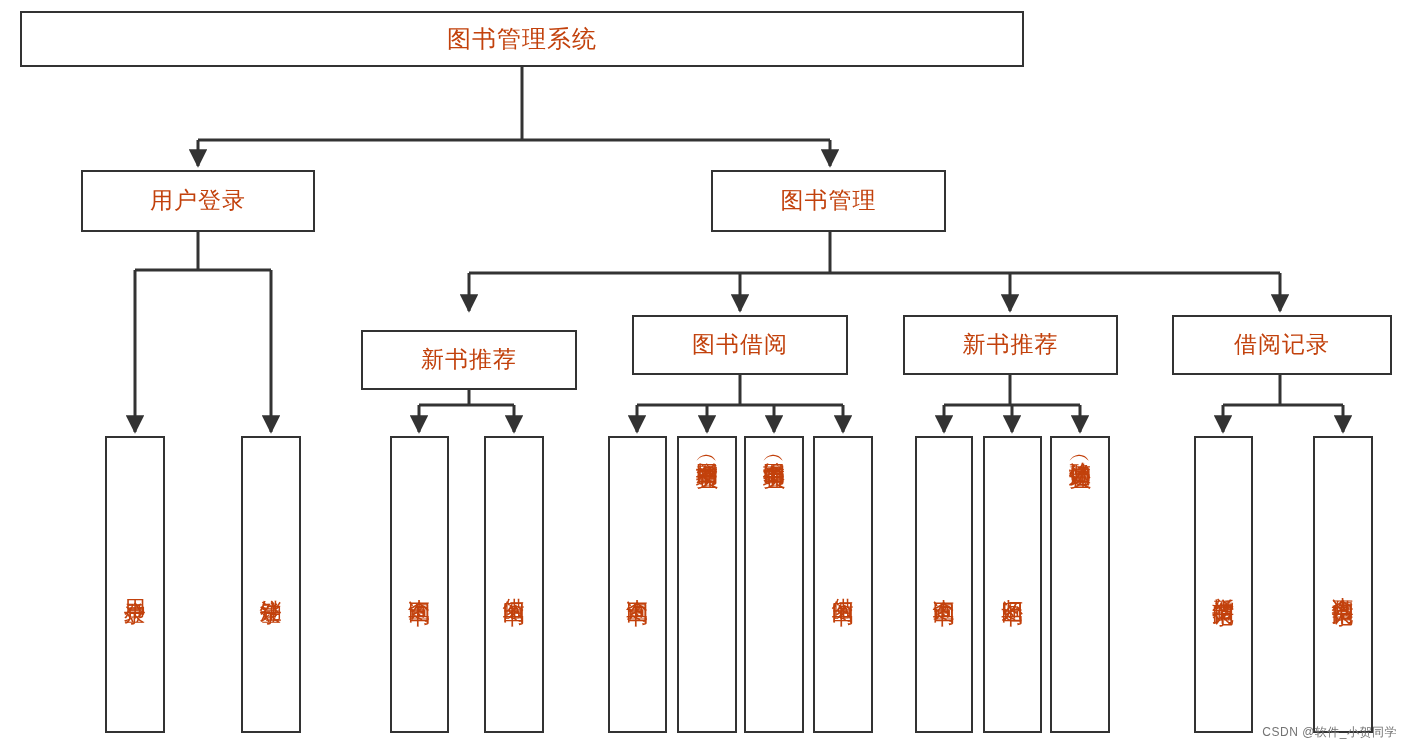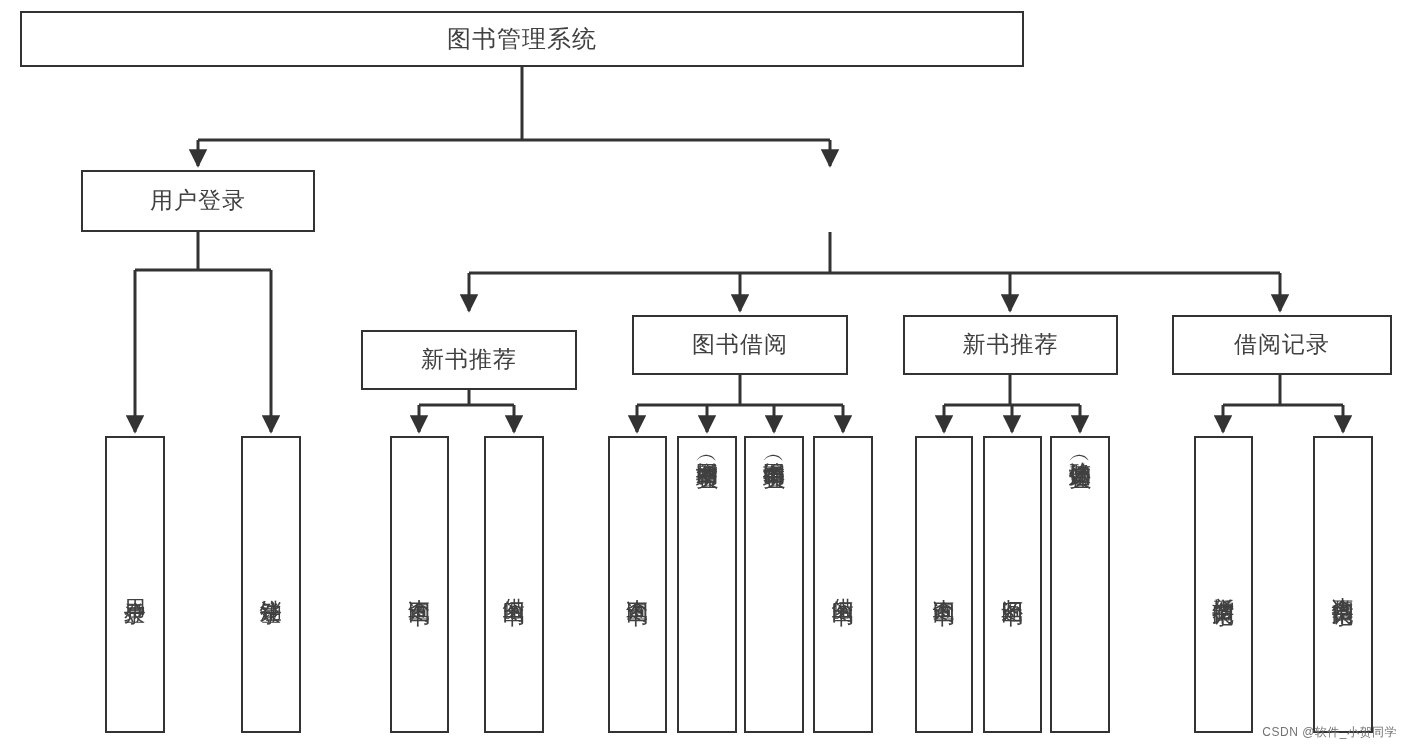--- a/index.html
+++ b/index.html
@@ -28,21 +28,21 @@
     border:2.5px solid #333333;
     display:flex;
     align-items:center;
     justify-content:center;
     z-index:2;
   }
   .node .label{
     font-size:23px;
     line-height:1.18;
     letter-spacing:1px;
-    color:#404040;
+    color:#c2410c;
     white-space:nowrap;
   }
   .node.root .label{font-size:24px;}
   
   .node.leaf{
     align-items:center;
     justify-content:center;
     padding:6px 0;
   }
   .node.leaf .label{
@@ -127,20 +127,23 @@
     </g>
   </svg>
 
   <div class="node root" style="left:20px; top:11px; width:1004px; height:56px;">
     <span class="label">图书管理系统</span>
   </div>
 
   <div class="node" style="left:81px; top:170px; width:234px; height:62px;">
     <span class="label">用户登录</span>
   </div>
+  <div class="node" style="left:711px; top:170px; width:235px; height:62px;">
+    <span class="label">图书管理</span>
+  </div>
 
   <div class="node" style="left:361px; top:330px; width:216px; height:60px;">
     <span class="label">新书推荐</span>
   </div>
   <div class="node" style="left:632px; top:315px; width:216px; height:60px;">
     <span class="label">图书借阅</span>
   </div>
   <div class="node" style="left:903px; top:315px; width:215px; height:60px;">
     <span class="label">新书推荐</span>
   </div>

